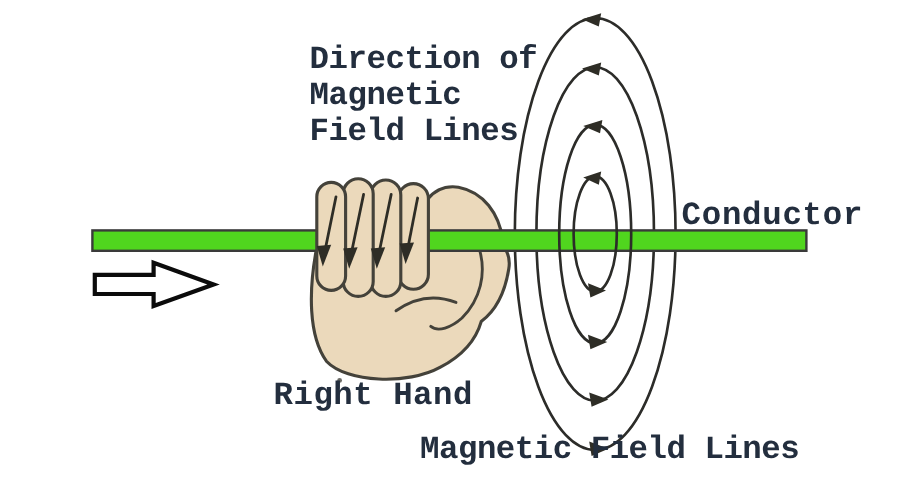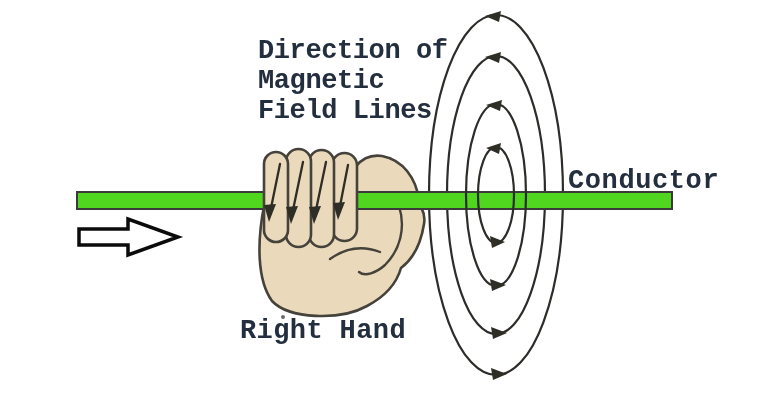--- a/index.html
+++ b/index.html
@@ -4,21 +4,21 @@
 <style>
   html,body{margin:0;padding:0;background:#fff;}
   .stage{position:relative;width:768px;height:402px;background:#fff;overflow:hidden;
          font-family:Liberation Mono, monospace;}
   .stage svg{position:absolute;left:0;top:0;}
   .label{position:absolute;font-weight:bold;color:#232E3E;font-size:27px;line-height:30px;
          white-space:pre-line;letter-spacing:-0.4px;}
   #lbl-direction{left:258px;top:36px;}
   #lbl-electric{left:24px;top:148px;}
   #lbl-conductor{left:568px;top:166px;letter-spacing:0.6px;}
-  #lbl-right-hand{left:240px;top:316px;letter-spacing:0.4px;}
+  #lbl-right-hand{left:228px;top:316px;letter-spacing:0.4px;}
   #lbl-mfl{left:350px;top:361px;}
   .fl{fill:none;stroke:#2C2C29;stroke-width:2.2;}
   .hand{stroke:#44423A;stroke-width:2.6;stroke-linejoin:round;stroke-linecap:round;}
   .hand-line{fill:none;stroke:#44423A;stroke-width:2.4;stroke-linecap:round;}
   .farrow{fill:none;stroke:#2E2D26;stroke-width:2.3;stroke-linecap:round;}
   .fhead{fill:#2E2D26;}
   .rod{stroke:#3A3A3A;stroke-width:2;}
   .cur-arrow{stroke:#0B0B0B;stroke-width:3.5;stroke-linejoin:miter;}
 </style>
 </head>
@@ -77,13 +77,14 @@
     </g>
 
     <polygon class="cur-arrow" points="79,229 128,229 128,219 178,237 128,255 128,245 79,245" fill="#FFFFFF"></polygon>
   </svg>
 
   <div class="label" id="lbl-direction">Direction of
 Magnetic
 Field Lines</div>
   <div class="label" id="lbl-conductor">Conductor</div>
   <div class="label" id="lbl-right-hand">Right Hand</div>
+  <div class="label" id="lbl-mfl">Magnetic Field Lines</div>
 </div>
 
 </body></html>

